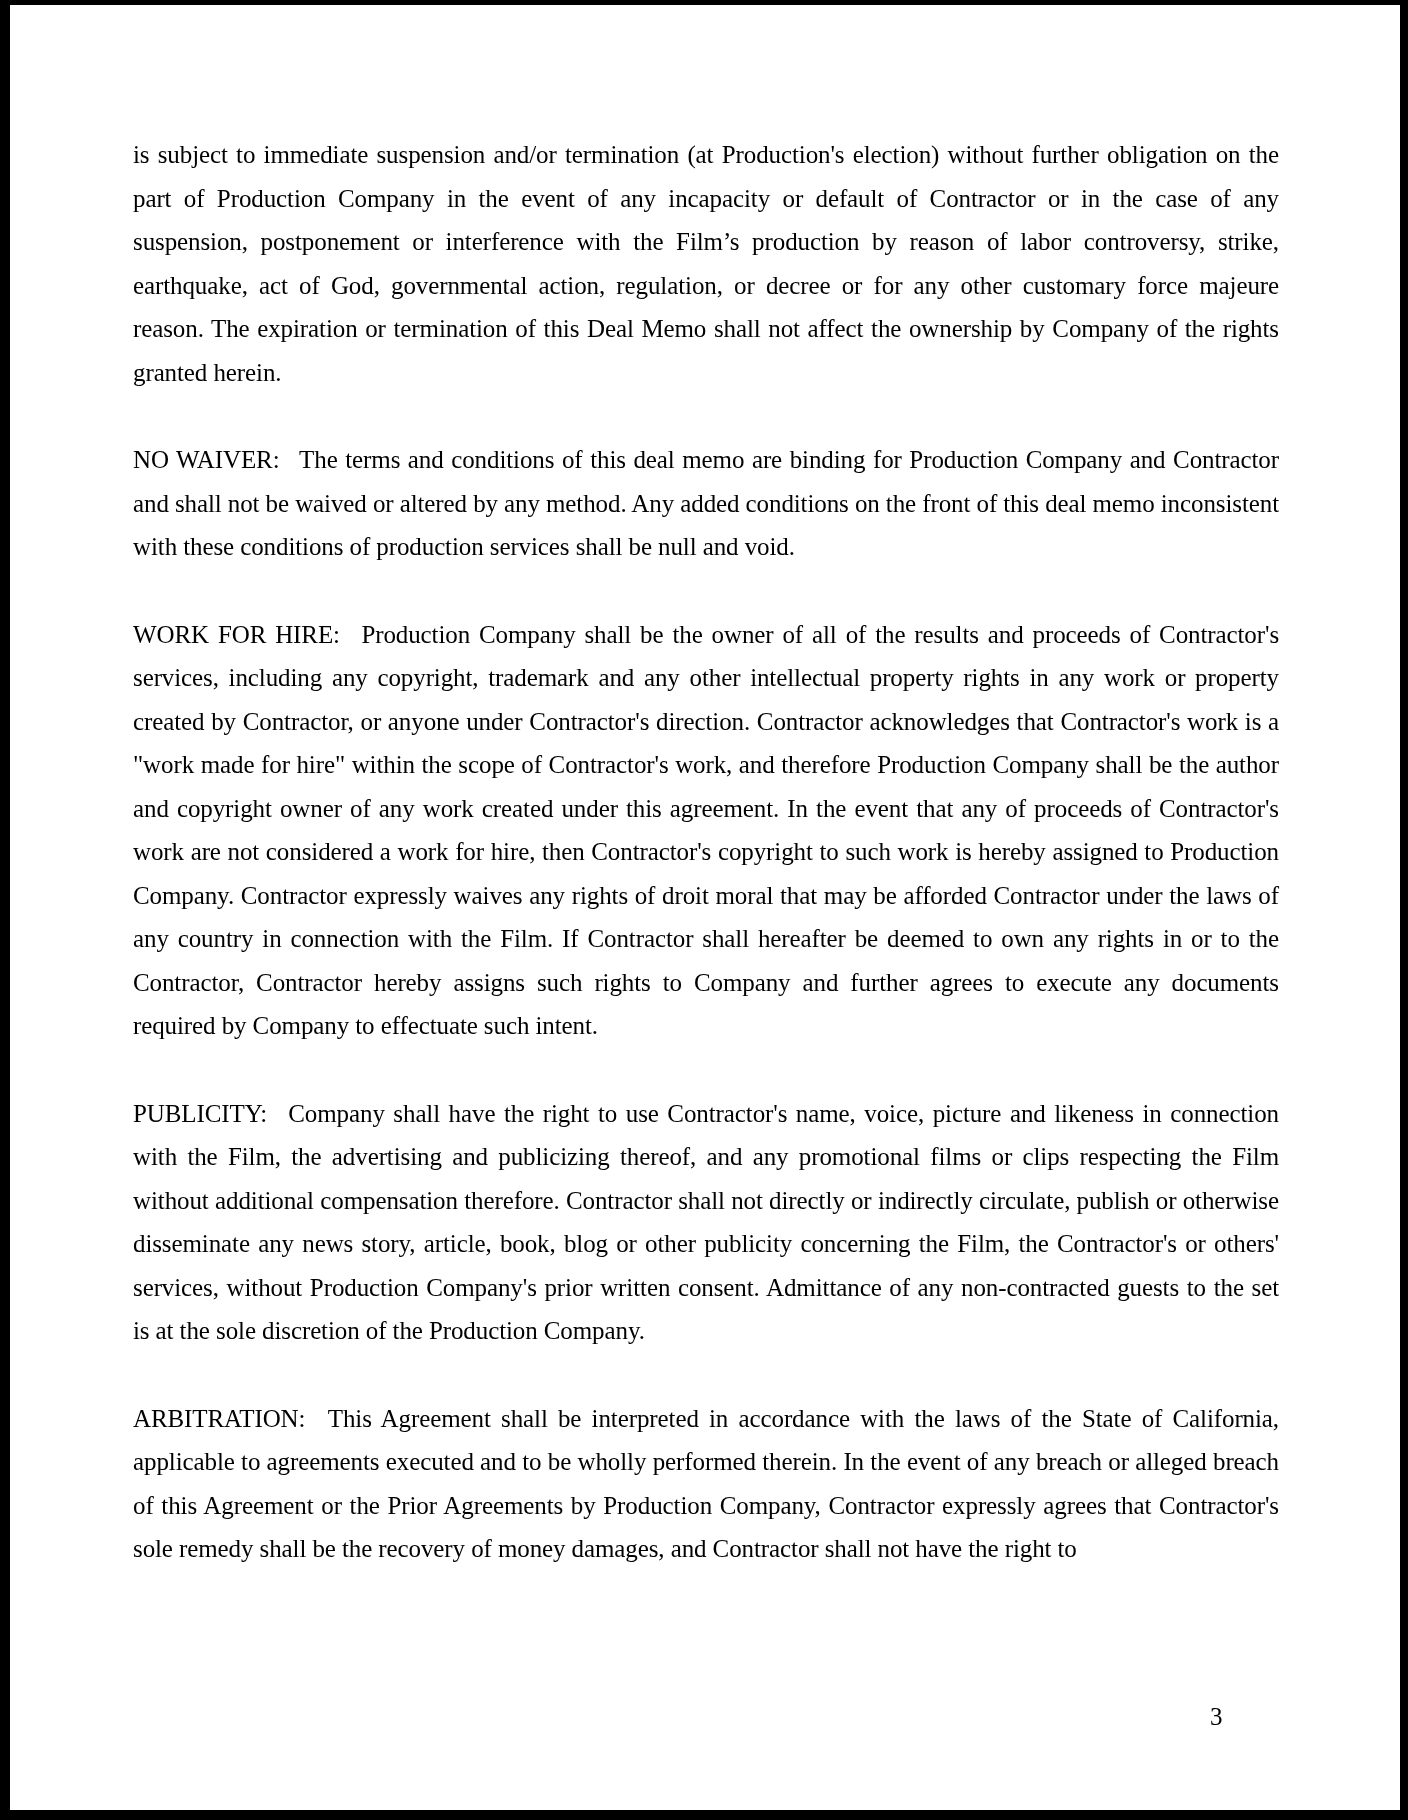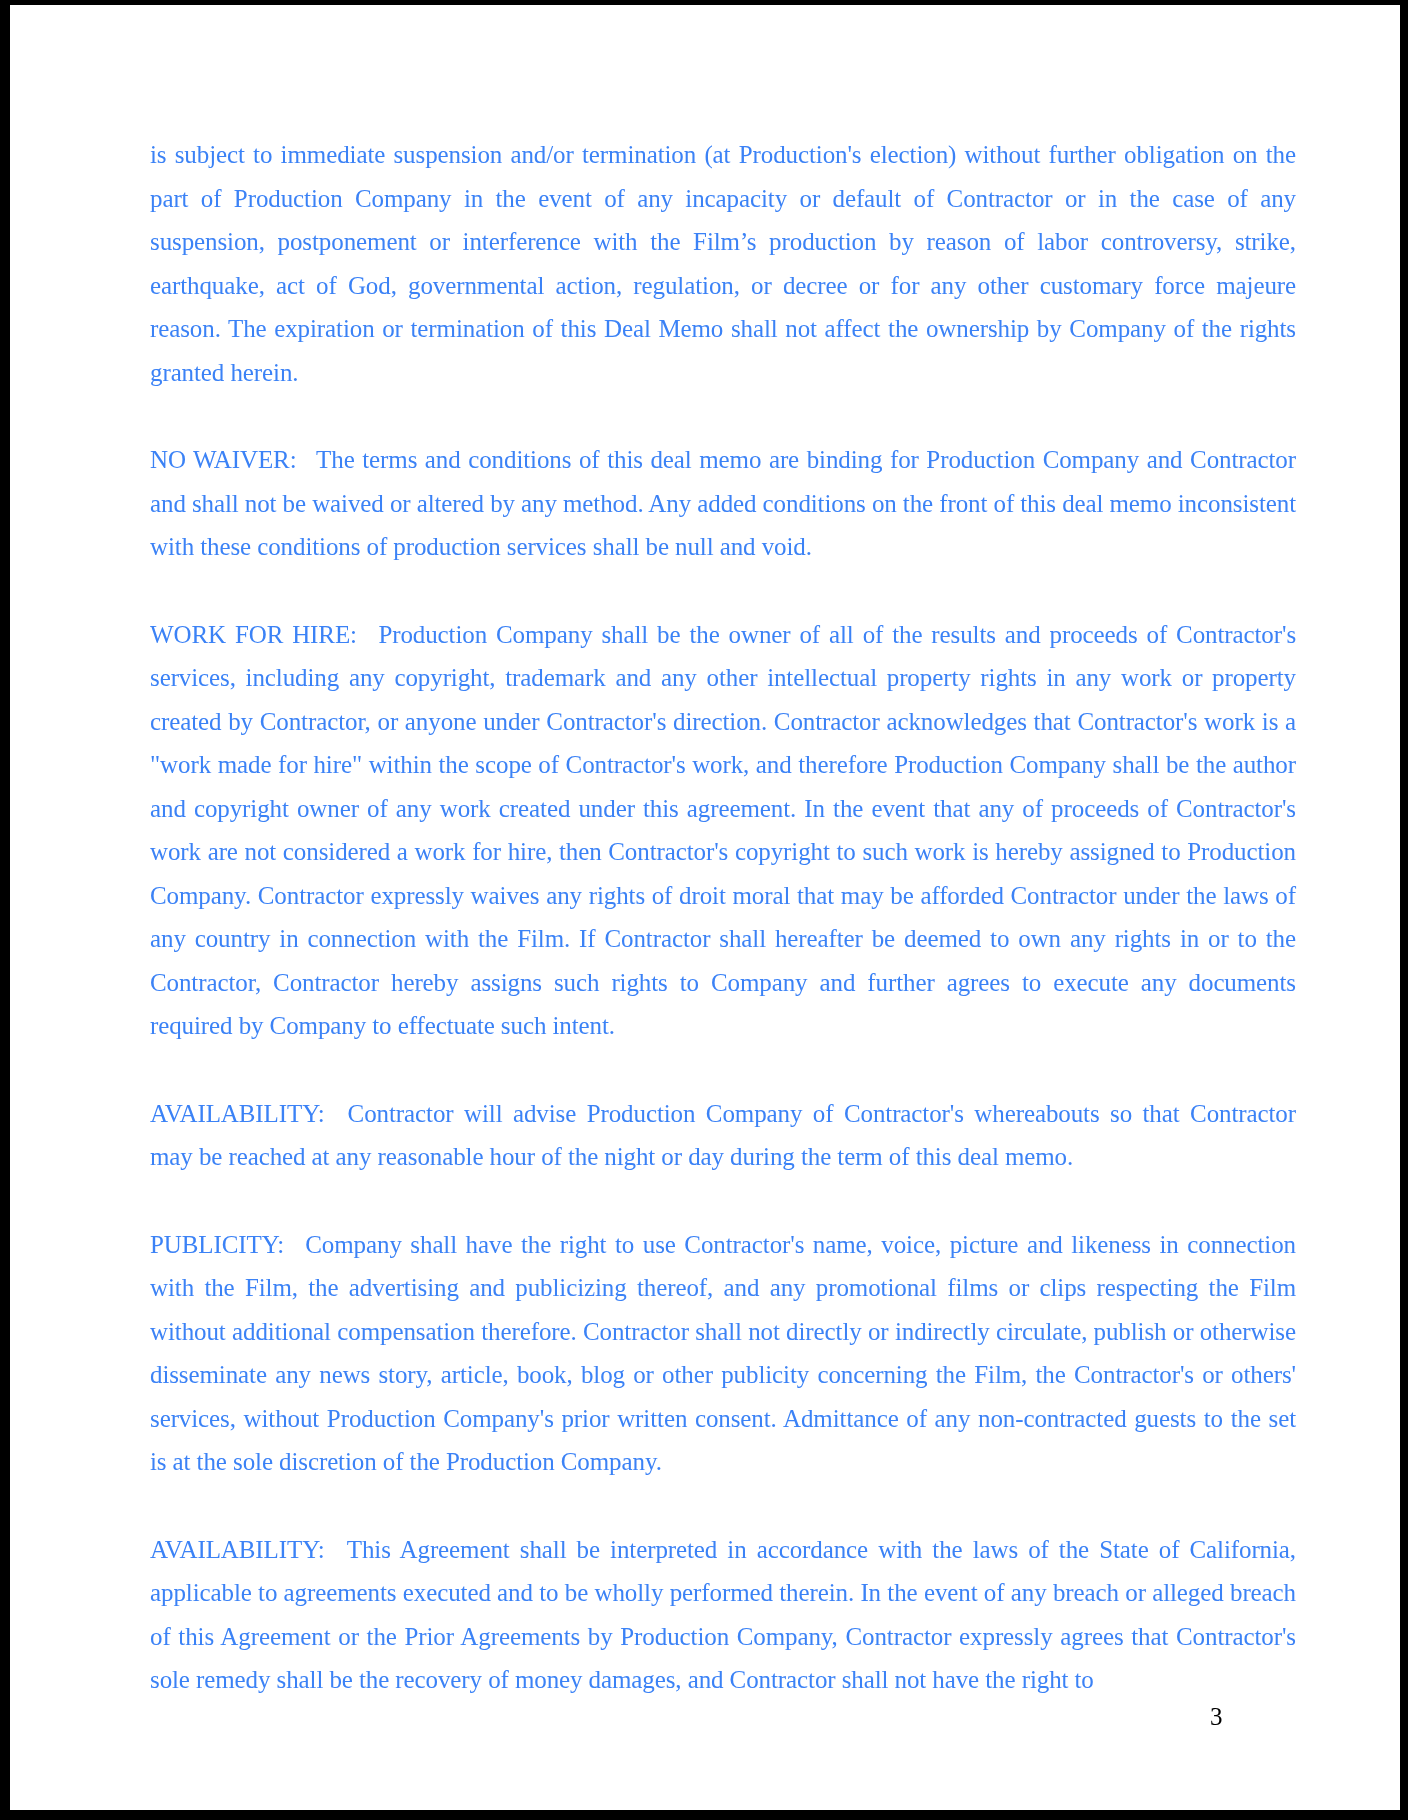--- a/index.html
+++ b/index.html
@@ -19,23 +19,22 @@
   }
   .content {
     position: absolute;
     left: 123px;
     top: 128px;
     width: 1146px;
     font-family: "Liberation Serif", "DejaVu Serif", serif;
     font-size: 25px;
     line-height: 43.5px;
     letter-spacing: -0.1px;
-    color: #3b82f6;
+    color: #000000;
     text-align: justify;
-    margin-left: 17px;
   }
   .content p {
     margin: 0 0 44px 0;
   }
   .sec-label {
     font-weight: normal;
     margin-right: 0.5em; 
   }
   .sec-label:empty {
     display: none;
@@ -59,26 +58,24 @@
 
     <p>
       <span>is subject to immediate suspension and/or termination (at Production's election) without further obligation on the part of Production Company in the event of any incapacity or default of Contractor or in the case of any suspension, postponement or interference with the Film’s production by reason of labor controversy, strike, earthquake, act of God, governmental action, regulation, or decree or for any other customary force majeure reason. The expiration or termination of this Deal Memo shall not affect the ownership by Company of the rights granted herein.</span></p>
 
     <p><b class="sec-label">NO WAIVER:</b>
       <span>The terms and conditions of this deal memo are binding for Production Company and Contractor and shall not be waived or altered by any method.  Any added conditions on the front of this deal memo inconsistent with these conditions of production services shall be null and void.</span></p>
 
     <p><b class="sec-label">WORK FOR HIRE:</b>
       <span>Production Company shall be the owner of all of the results and proceeds of Contractor's services, including any copyright, trademark and any other intellectual property rights in any work or property created by Contractor, or anyone under Contractor's direction. Contractor acknowledges that Contractor's work is a "work made for hire" within the scope of Contractor's work, and therefore Production Company shall be the author and copyright owner of any work created under this agreement. In the event that any of proceeds of Contractor's work are not considered a work for hire, then Contractor's copyright to such work is hereby assigned to Production Company. Contractor expressly waives any rights of droit moral that may be afforded Contractor under the laws of any country in connection with the Film.  If Contractor shall hereafter be deemed to own any rights in or to the Contractor, Contractor hereby assigns such rights to Company and further agrees to execute any documents required by Company to effectuate such intent.</span></p>
 
-    <p><b class="sec-label">AVAILABILITY:</b>
-      <span>Contractor will advise Production Company of Contractor's whereabouts so that Contractor may be reached at any reasonable hour of the night or day during the term of this deal memo.</span></p>
 
     <p><b class="sec-label">PUBLICITY:</b>
       <span>Company shall have the right to use Contractor's name, voice, picture and likeness in connection with the Film, the advertising and publicizing thereof, and any promotional films or clips respecting the Film without additional compensation therefore. Contractor shall not directly or indirectly circulate, publish or otherwise disseminate any news story, article, book, blog or other publicity concerning the Film, the Contractor's or others' services, without Production Company's prior written consent.  Admittance of any non-contracted guests to the set is at the sole discretion of the Production Company.</span></p>
 
-    <p><b class="sec-label">AVAILABILITY:</b>
+    <p><b class="sec-label">ARBITRATION:</b>
       <span>This Agreement shall be interpreted in accordance with the laws of the State of California, applicable to agreements executed and to be wholly performed therein.  In the event of any breach or alleged breach of this Agreement or the Prior Agreements by Production Company, Contractor expressly agrees that Contractor's sole remedy shall be the recovery of money damages, and Contractor shall not have the right to</span></p>
 
   </div>
 
   <div class="page-number">3</div>
 
 </div>
 
 </body></html>

